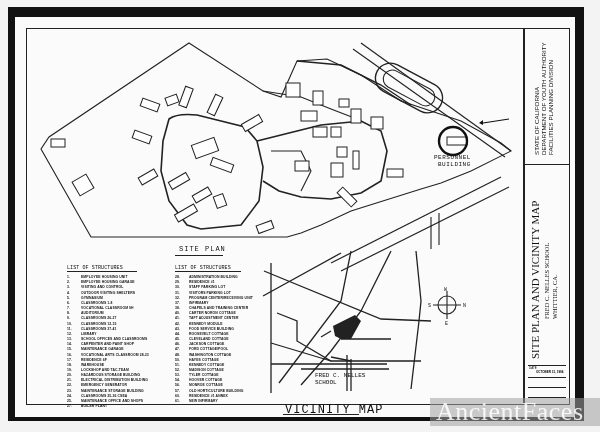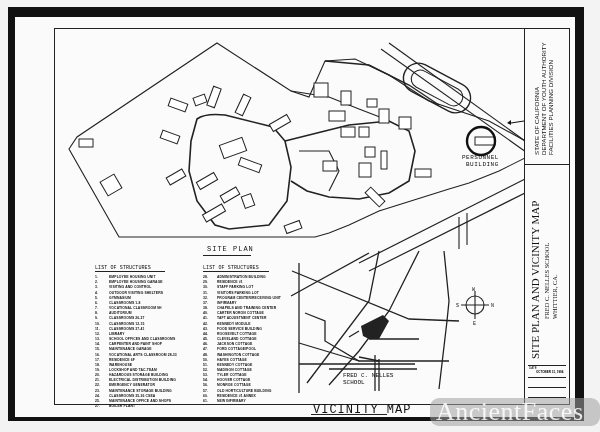--- a/index.html
+++ b/index.html
@@ -1,28 +1,28 @@
 <!DOCTYPE html>
 <html><head>
 <meta charset="utf-8">
 <style>
   html,body{margin:0;padding:0;background:#f3f3f3;}
   body{width:600px;height:432px;position:relative;overflow:hidden;font-family:"Liberation Sans",sans-serif;}
   .sheet{position:absolute;left:8px;top:7px;width:576px;height:414px;background:#111;}
   .paper{position:absolute;left:15px;top:17px;width:560px;height:400px;background:#fafafa;}
-  .frame{position:absolute;left:26px;top:28px;width:496px;height:375px;border:1px solid #222;background:#fbfbfb;margin-left:28px;}
+  .frame{position:absolute;left:26px;top:28px;width:496px;height:375px;border:1px solid #222;background:#fbfbfb;}
   .titleblock{position:absolute;left:524px;top:28px;width:44px;height:375px;border:1px solid #222;background:#fbfbfb;}
   .tb-top{position:absolute;left:0;top:0;width:44px;height:135px;border-bottom:1px solid #222;}
   .vtext{position:absolute;transform-origin:left top;transform:rotate(-90deg);white-space:nowrap;color:#111;}
   .tb-rows{position:absolute;left:3px;width:38px;border-top:1px solid #222;}
   .lbl{position:absolute;font-family:"Liberation Mono",monospace;color:#111;}
   .list{position:absolute;font-size:3.4px;line-height:5.15px;color:#111;font-weight:bold;letter-spacing:0.1px;}
   .list .row{display:flex;white-space:nowrap;}
   .list .n{width:14px;}
-  .wm{position:absolute;left:430px;top:398px;width:170px;height:28px;background:rgba(160,160,160,0.55);color:rgba(255,255,255,0.85);font-family:"Liberation Serif",serif;font-size:26px;line-height:28px;letter-spacing:0.5px;padding-left:6px;box-sizing:border-box;border-radius:9px;}
+  .wm{position:absolute;left:430px;top:398px;width:170px;height:28px;background:rgba(160,160,160,0.55);color:rgba(255,255,255,0.85);font-family:"Liberation Serif",serif;font-size:26px;line-height:28px;letter-spacing:0.5px;padding-left:6px;box-sizing:border-box;}
 </style>
 </head>
 <body>
 
 <div class="sheet"></div>
 <div class="paper"></div>
 
 <div class="frame">
 
   <svg width="496" height="375" viewBox="26 28 496 375" style="position:absolute;left:0;top:0">

